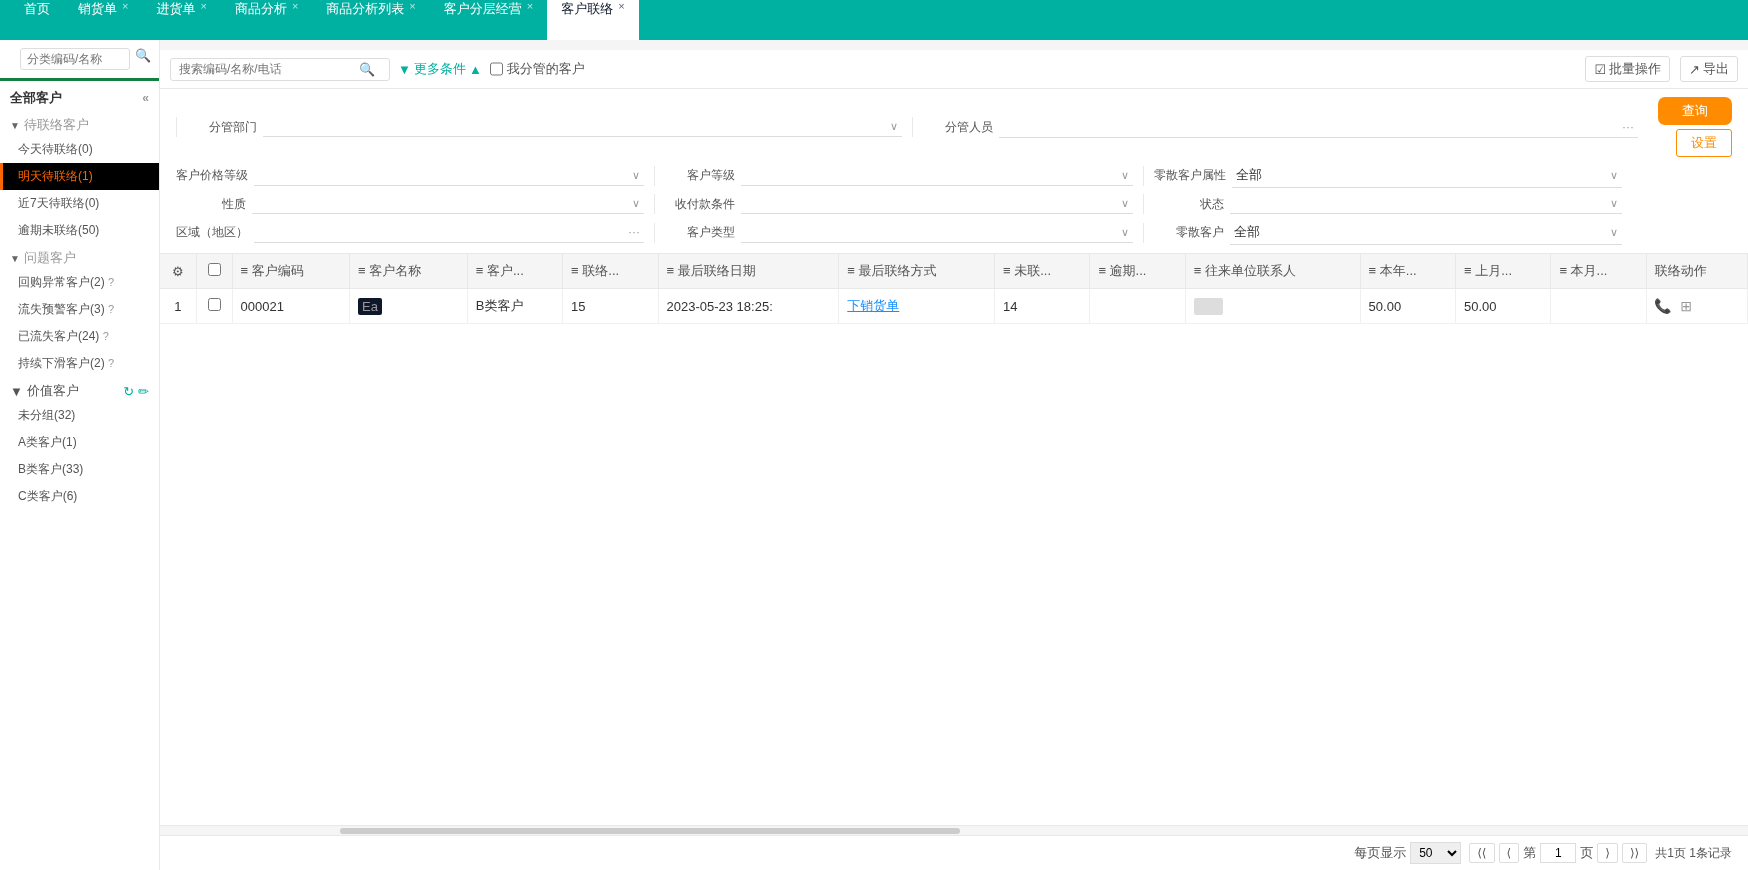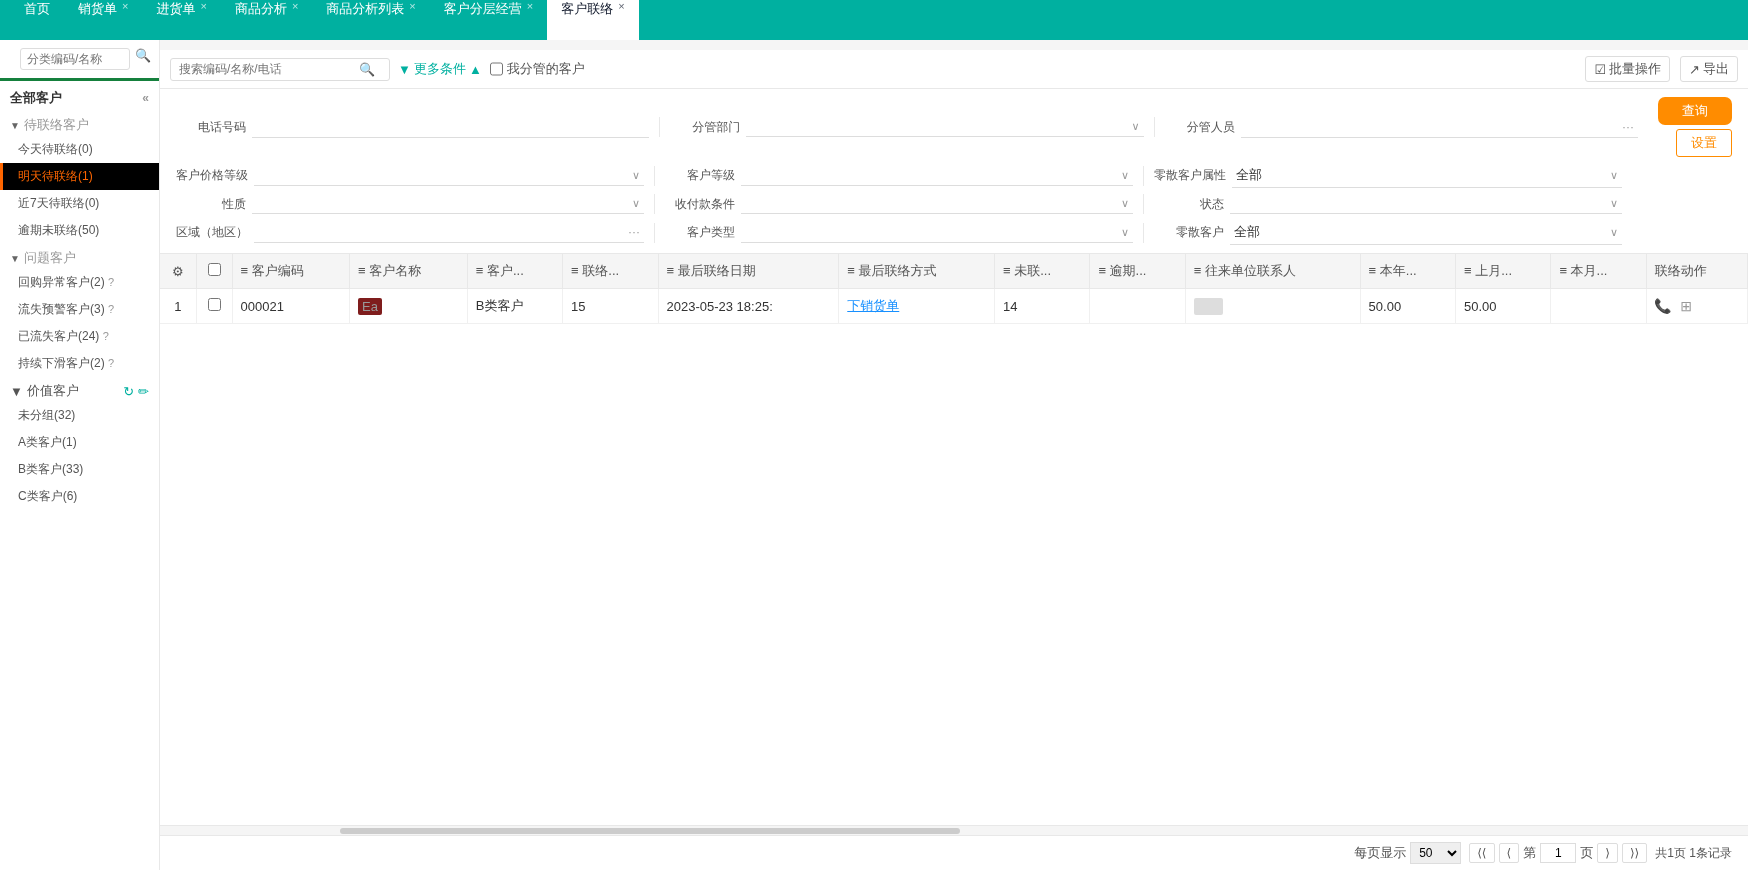--- a/index.html
+++ b/index.html
@@ -442,24 +442,20 @@
         <div class="export-btn">
           <span>↗</span>
           <span>导出</span>
         </div>
       </div>
     </div>
 
     <div class="filter-area">
 
       <div class="filter-row">
-        <div class="filter-item">
-          <span class="filter-label">电话号码</span>
-          <input class="filter-input" type="text" style="">
-        </div>
         <div class="filter-divider"></div>
         <div class="filter-item">
           <span class="filter-label">分管部门</span>
           <div class="filter-select">
             <span></span>
             <span class="chevron">∨</span>
           </div>
         </div>
         <div class="filter-divider"></div>
         <div class="filter-item">
@@ -578,21 +574,21 @@
             <th><span>≡ 上月...</span></th>
             <th><span>≡ 本月...</span></th>
             <th><span>联络动作</span></th>
           </tr>
         </thead>
         <tbody>
           <tr>
             <td style="text-align:center;">1</td>
             <td style="text-align:center;"><input type="checkbox" style=""></td>
             <td>000021</td>
-            <td><span style="background:#7f1d1d;color:#999;padding:1px 4px;border-radius:2px;">Ea</span></td>
+            <td><span style="background:#0f172a;color:#999;padding:1px 4px;border-radius:2px;">Ea</span></td>
             <td>B类客户</td>
             <td>15</td>
             <td>2023-05-23 18:25:</td>
             <td><span class="link-text">下销货单</span></td>
             <td>14</td>
             <td></td>
             <td><span style="background:#ddd;color:#999;padding:1px 4px;border-radius:2px;">&nbsp;&nbsp;&nbsp;&nbsp;&nbsp;&nbsp;</span></td>
             <td>50.00</td>
             <td>50.00</td>
             <td></td>

